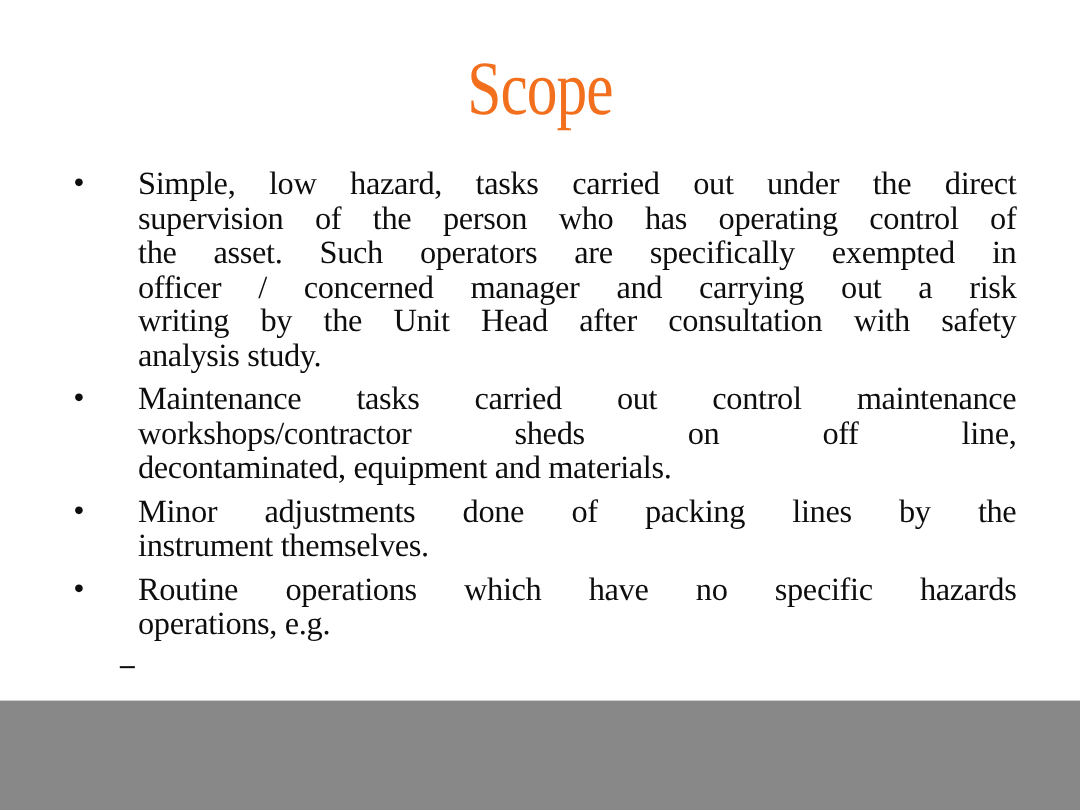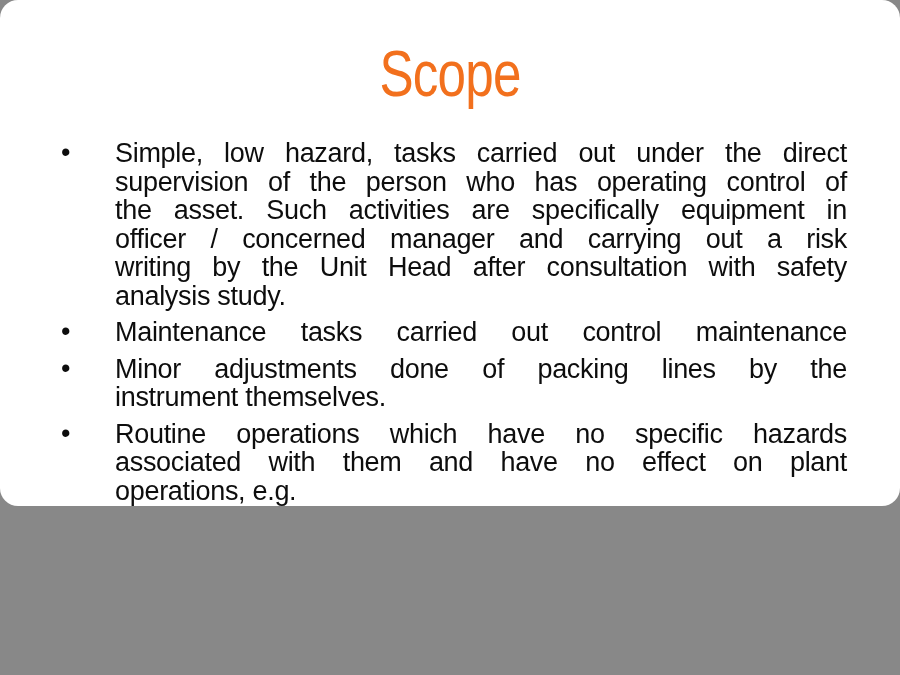--- a/index.html
+++ b/index.html
@@ -3,26 +3,25 @@
 <meta charset="utf-8">
 <style>
   html, body {
     margin: 0;
     padding: 0;
     background: #888;
   }
   .slide {
     position: relative;
     width: 900px;
-    height: 506px;
+    height: 584px;
     background: var(--background, #FFFFFF);
     overflow: hidden;
-    font-family: Liberation Sans, sans-serif;
+    font-family: Liberation Serif, serif;
     color: var(--text-color, #0D0D0D);
-    border-radius: 18px;
   }
   .title {
     position: absolute;
     top: 38px;
     left: 0;
     width: 900px;
     text-align: center;
     font-size: 64px;
     line-height: 72px;
     font-weight: 400;
@@ -79,41 +78,42 @@
 <div class="slide">
 
   <div class="title">Scope</div>
 
   <div class="content">
 
     <div class="bullet-item">
       <span class="bullet-marker">•</span>
       <div class="line">Simple, low hazard, tasks carried out under the direct</div>
       <div class="line">supervision of the person who has operating control of</div>
-      <div class="line">the asset. Such activities are specifically equipment in</div>
+      <div class="line">the asset. Such operators are specifically exempted in</div>
       <div class="line">officer / concerned manager and carrying out a risk</div>
       <div class="line">writing by the Unit Head after consultation with safety</div>
       <div class="line last">analysis study.</div>
     </div>
 
     <div class="bullet-item">
       <span class="bullet-marker">•</span>
       <div class="line">Maintenance tasks carried out control maintenance</div>
+      <div class="line">workshops/contractor sheds on off line,</div>
+      <div class="line last">decontaminated, equipment and materials.</div>
     </div>
 
     <div class="bullet-item">
       <span class="bullet-marker">•</span>
       <div class="line">Minor adjustments done of packing lines by the</div>
       <div class="line last">instrument themselves.</div>
     </div>
 
     <div class="bullet-item">
       <span class="bullet-marker">•</span>
       <div class="line">Routine operations which have no specific hazards</div>
-      <div class="line">associated with them and have no effect on plant</div>
       <div class="line last">operations, e.g.</div>
     </div>
 
     <div class="sub-bullet">
       <span class="sub-bullet-marker">–</span>
     </div>
 
   </div>
 </div>
 

